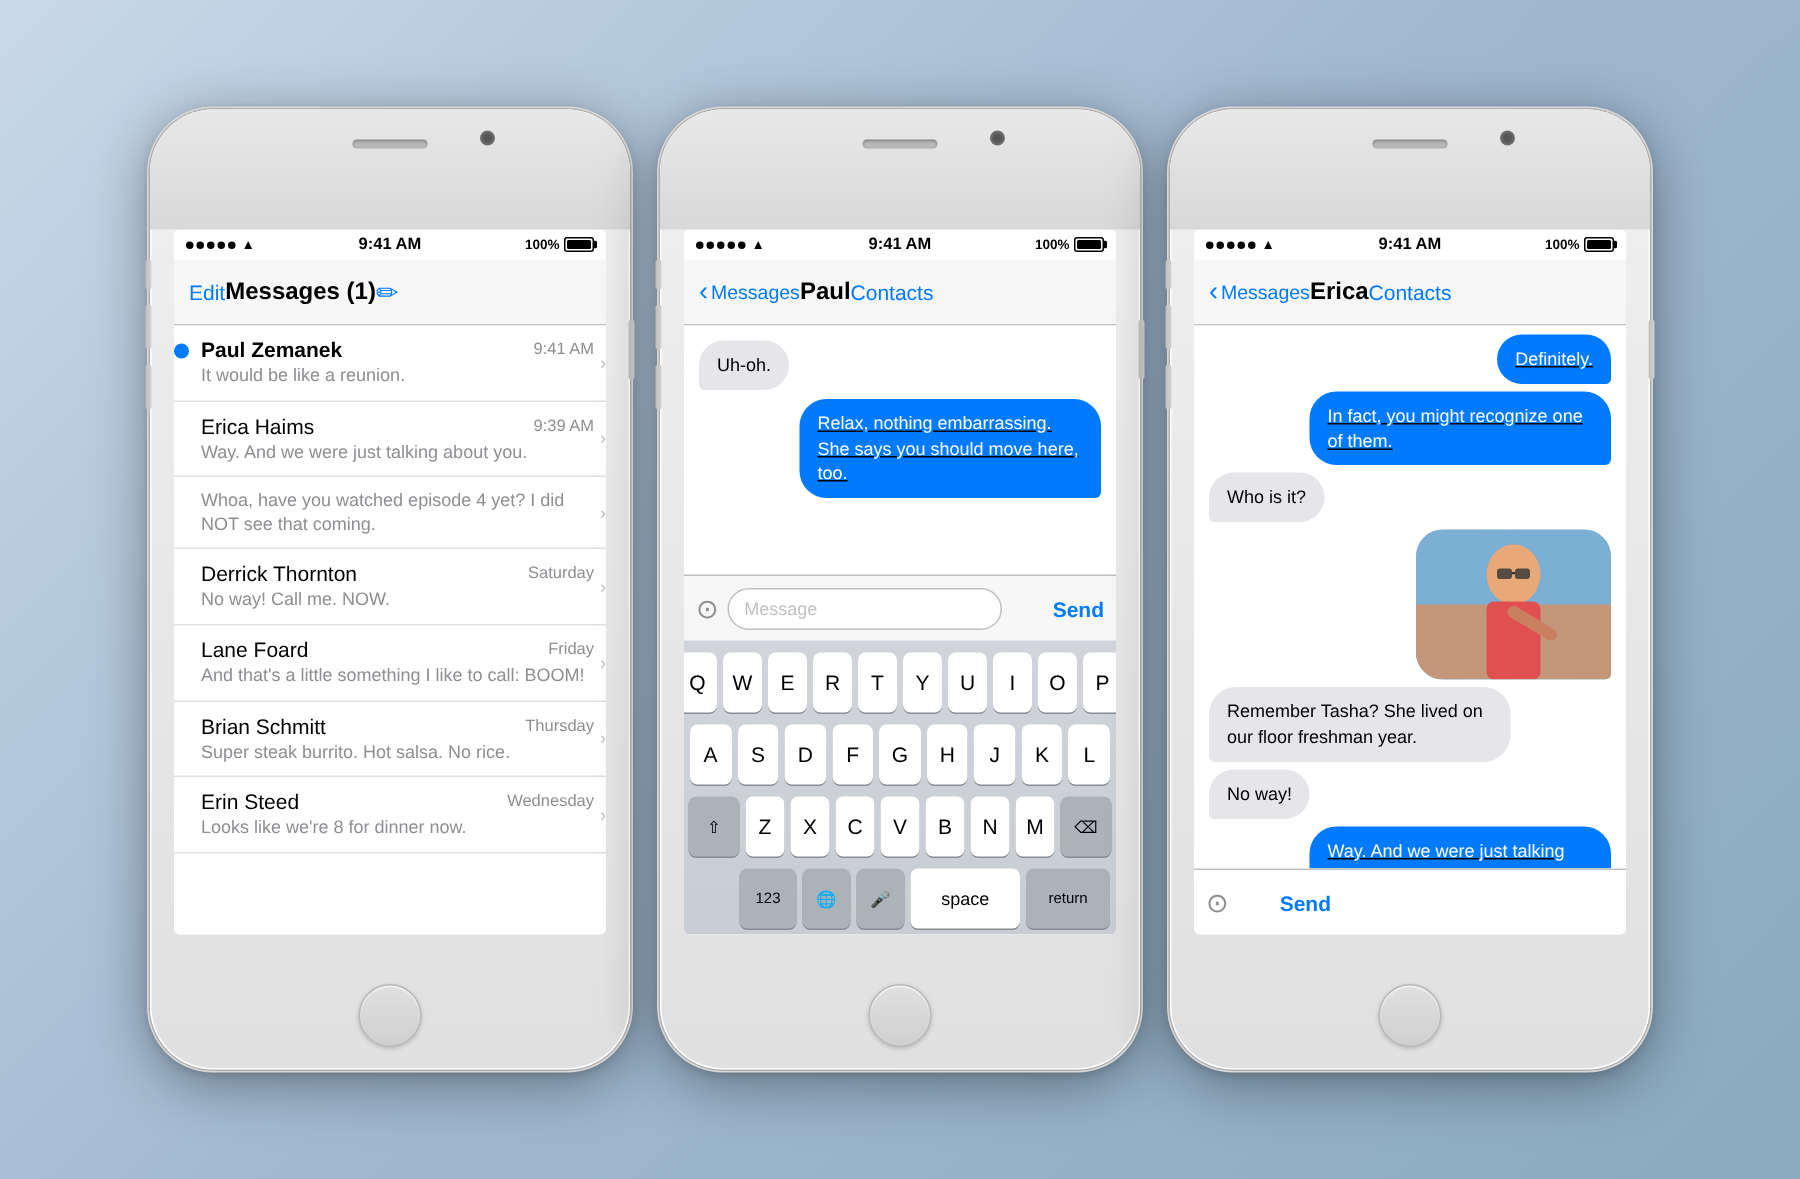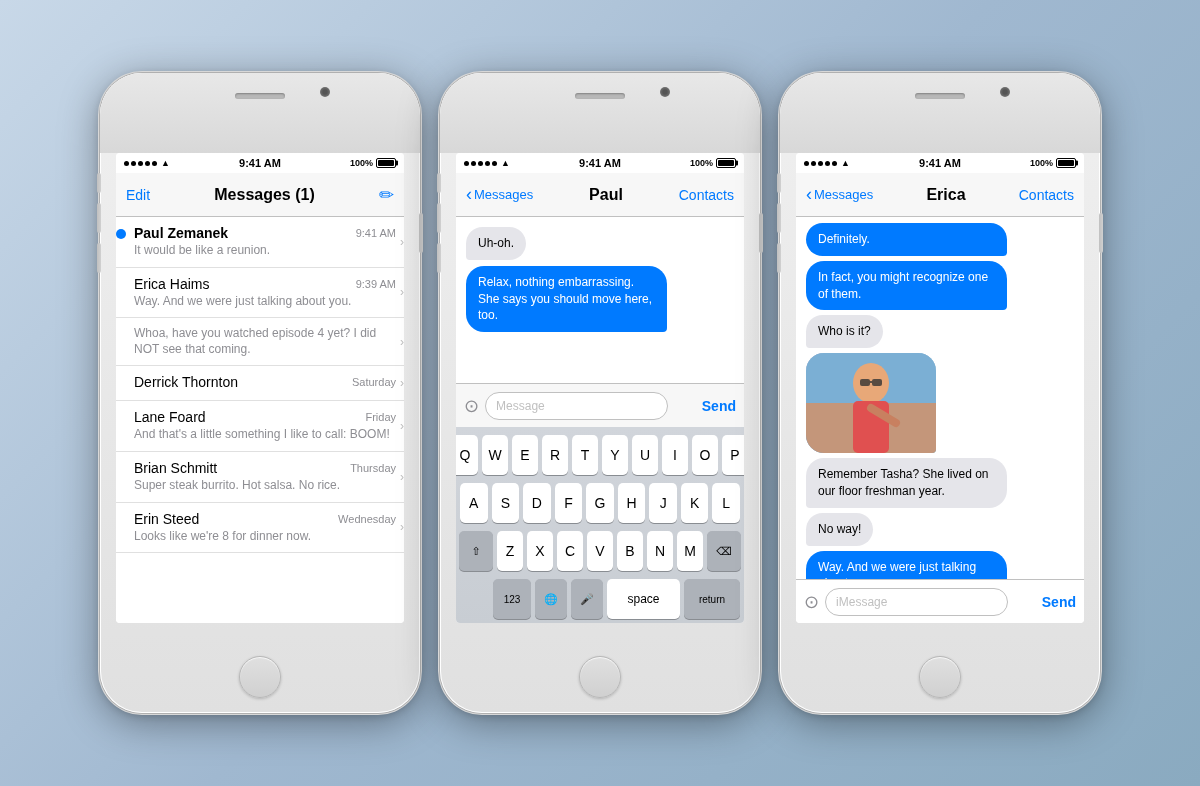--- a/index.html
+++ b/index.html
@@ -182,21 +182,21 @@
       width: calc(100% - 2px);
       background: #000;
       border-radius: 1px;
     }
 
     
     .nav-bar {
       height: 44px;
       display: flex;
       align-items: center;
-      justify-content: space-between;
+      justify-content: flex-start;
       padding: 0 10px;
       border-bottom: 0.5px solid #c0c0c0;
       flex-shrink: 0;
       background: rgba(247,247,247,0.97);
     }
     .nav-title {
       font-size: 16px;
       font-weight: 600;
       color: #000;
       text-align: center;
@@ -295,20 +295,22 @@
     }
 
     .bubble-row {
       display: flex;
       flex-direction: column;
     }
     .bubble-row.incoming {
       align-items: flex-start;
     }
     .bubble-row.outgoing {
+      align-items: flex-end;
+      text-decoration: underline;
     }
 
     .bubble {
       max-width: 75%;
       padding: 8px 12px;
       border-radius: 18px;
       font-size: 12px;
       line-height: 1.4;
       word-wrap: break-word;
     }
@@ -494,20 +496,21 @@
         </div>
         <span class="chevron-right">›</span>
       </div>
       <div class="message-row">
         <div class="no-dot"></div>
         <div class="message-content">
           <div class="message-header">
             <span class="contact-name">Derrick Thornton</span>
             <span class="message-time">Saturday</span>
           </div>
+          <div class="message-preview">No way! Call me. NOW.</div>
         </div>
         <span class="chevron-right">›</span>
       </div>
       <div class="message-row">
         <div class="no-dot"></div>
         <div class="message-content">
           <div class="message-header">
             <span class="contact-name">Lane Foard</span>
             <span class="message-time">Friday</span>
           </div>
@@ -720,19 +723,16 @@
       <div class="bubble-row incoming">
         <div class="bubble incoming-bubble">No way!</div>
       </div>
       <div class="bubble-row outgoing">
         <div class="bubble outgoing-bubble">Way. And we were just talking about you.</div>
       </div>
     </div>
 
     <div class="message-input-bar imessage-input">
       <span class="camera-icon">⊙</span>
-      <div class="message-input-field">
-        <span style="color:#c0c0c0;font-size:12px;">iMessage</span>
-      </div>
       <span class="send-button">Send</span>
     </div>
   </div>
 </div>
 
 </body></html>

